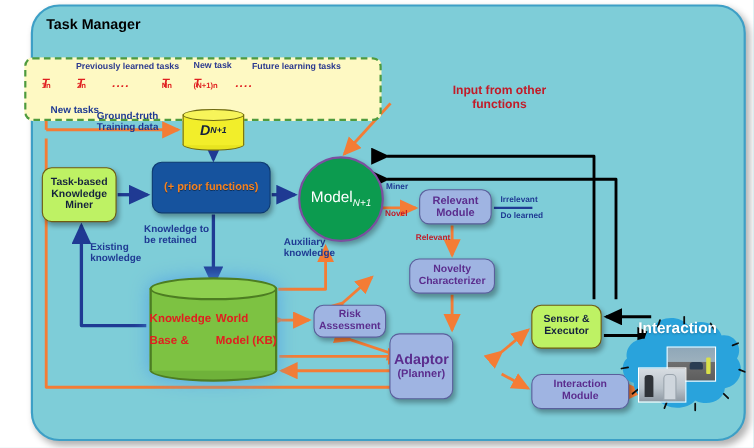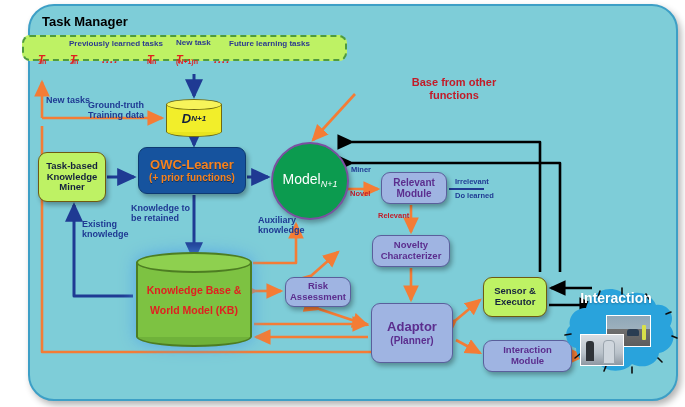--- a/index.html
+++ b/index.html
@@ -11,22 +11,22 @@
         align-items:center;justify-content:center;text-align:center;line-height:1.12;}
 
   
   .outer{left:28px;top:4px;width:650px;height:397px;border-radius:26px;
          background:#7ecdd8;border:2px solid #3d9fc6;
          box-shadow:3px 4px 7px rgba(0,0,0,.30);}
 
   
   .tm-label{left:42px;top:12px;width:170px;height:20px;color:#000000;font-size:13px;
             font-weight:600;align-items:flex-start;justify-content:center;}
-  .tm-band{left:22px;top:35px;width:325px;height:26px;border-radius:8px;
-           background:#bef264;border:2px dashed #4f9b3e;}
+  .tm-band{left:22px;top:52px;width:325px;height:58px;border-radius:8px;
+           background:#fef9c3;border:2px dashed #4f9b3e;}
   .tm-head{position:absolute;top:3px;left:0;width:100%;height:13px;}
   .tm-head span{position:absolute;font-size:8px;color:#2d3b8f;font-weight:600;white-space:nowrap;}
   .hd-prev{left:45px;}
   .hd-new{left:152px;color:#17307d;font-weight:700;font-size:9px;top:-1px;}
   .hd-fut{left:205px;}
   .tm-tasks{position:absolute;top:16px;left:0;width:100%;height:22px;}
   .tm-tasks span{position:absolute;font-size:11px;font-style:italic;font-weight:700;
                  color:#e02020;white-space:nowrap;}
   .tm-tasks span i{font-size:7px;font-style:normal;vertical-align:-1px;}
   .tk1{left:14px;color:#3b4fd8;}
@@ -46,21 +46,21 @@
   .gold{background:#bef264;border:1.5px solid #6f5a12;color:#14213d;font-weight:700;font-size:9.5px;}
   .blueviolet{background:#9fb4e2;border:1.5px solid #5a5f9c;color:#5b2d8e;font-weight:700;}
   .owc{background:#16539e;border:1.5px solid #0d3a72;color:#f58220;font-weight:700;
        text-shadow:0 1px 0 rgba(0,0,0,.4);}
 
   .n-miner{left:38px;top:152px;width:68px;height:50px;}
   .n-owc{left:138px;top:147px;width:108px;height:47px;}
   .n-relevant{left:381px;top:172px;width:66px;height:32px;font-size:10px;}
   .n-novelty{left:372px;top:235px;width:78px;height:32px;font-size:9.5px;}
   .n-risk{left:285px;top:277px;width:66px;height:30px;font-size:9.5px;}
-  .n-adaptor{left:371px;top:303px;width:82px;height:60px;font-size:13px;}
+  .n-adaptor{left:354px;top:303px;width:58px;height:60px;font-size:13px;}
   .n-adaptor .sub{font-size:10px;font-weight:700;}
   .n-sensor{left:483px;top:277px;width:64px;height:40px;}
   .n-interaction{left:483px;top:340px;width:89px;height:32px;font-size:9.5px;}
 
   
   .cyl{position:absolute;}
   .cyl .body{position:absolute;left:0;right:0;}
   .d-cyl{left:166px;top:99px;width:56px;height:38px;}
   .d-cyl .body{top:5px;height:28px;background:#f2ee2a;border-left:1.5px solid #6f6a12;
                border-right:1.5px solid #6f6a12;}
@@ -75,21 +75,21 @@
 
   .kb-cyl{left:136px;top:252px;width:116px;height:95px;
           filter:drop-shadow(0 0 8px rgba(80,160,230,.85));}
   .kb-cyl .body{top:10px;height:75px;background:#7dc242;border-left:2px solid #4d7d22;
                 border-right:2px solid #4d7d22;}
   .kb-cyl .top{position:absolute;left:0;top:0;width:100%;height:21px;background:#8ed04f;
                border:2px solid #4d7d22;border-radius:50%;box-sizing:border-box;}
   .kb-cyl .bot{position:absolute;left:0;bottom:0;width:100%;height:21px;background:#6fb23a;
                border:2px solid #4d7d22;border-radius:50%;box-sizing:border-box;}
   .kb-cyl .cap{position:absolute;left:0;top:24px;width:100%;height:50px;
-               display:flex;flex-direction:column;align-items:center;justify-content:center;
+               display:flex;flex-direction:row;align-items:center;justify-content:center;
                font-size:10.5px;font-weight:700;color:#e02020;line-height:1.9;}
 
   
   .model{left:271px;top:142px;width:78px;height:78px;border-radius:50%;
          background:#0c9b4f;border:2px solid #7b4fa0;color:#ffffff;
          font-size:14px;font-weight:500;box-shadow:2px 3px 5px rgba(0,0,0,.3);}
   .model i{font-size:9px;font-style:italic;vertical-align:-3px;}
 
   
   .cloud{position:absolute;left:562px;top:274px;width:120px;height:102px;}
@@ -222,21 +222,21 @@
 
   <div class="lbl lbl-navy" style="left:46px;top:95px;">New tasks</div>
   <div class="lbl lbl-navy" style="left:88px;top:100px;text-align:left;">Ground-truth
 Training data</div>
   <div class="lbl lbl-navy" style="left:82px;top:219px;">Existing
 knowledge</div>
   <div class="lbl lbl-navy" style="left:131px;top:203px;">Knowledge to
 be retained</div>
   <div class="lbl lbl-navy" style="left:258px;top:215px;">Auxiliary
 knowledge</div>
-  <div class="lbl lbl-red" style="left:384px;top:76px;font-size:11px;text-align:center;width:140px;">Base from other
+  <div class="lbl lbl-red" style="left:384px;top:76px;font-size:11px;text-align:center;width:140px;">Input from other
 functions</div>
   <div class="lbl lbl-navy" style="left:351px;top:166px;font-size:7.5px;">Miner</div>
   <div class="lbl lbl-red" style="left:350px;top:190px;font-size:7.5px;">Novel</div>
   <div class="lbl lbl-navy" style="left:455px;top:178px;font-size:7.5px;">Irrelevant</div>
   <div class="lbl lbl-navy" style="left:455px;top:192px;font-size:7.5px;">Do learned</div>
   <div class="lbl lbl-red" style="left:378px;top:212px;font-size:7.5px;">Relevant</div>
 
   <div class="cyl d-cyl">
     <div class="bot"></div>
       <div class="body"></div>
@@ -247,21 +247,20 @@
       </div>
   </div>
 
   <div class="node bx gold n-miner">
     <span>Task-based</span>
     <span>Knowledge</span>
     <span>Miner</span>
   </div>
 
   <div class="node bx owc n-owc">
-    <span style="font-size:13px;">OWC-Learner</span>
     <span style="font-size:10px;">(+ prior functions)</span>
   </div>
 
   <div class="node model">
     <div><span>Model</span><i>N+1</i></div>
   </div>
 
   <div class="cyl kb-cyl">
     <div class="bot"></div>
       <div class="body"></div>

